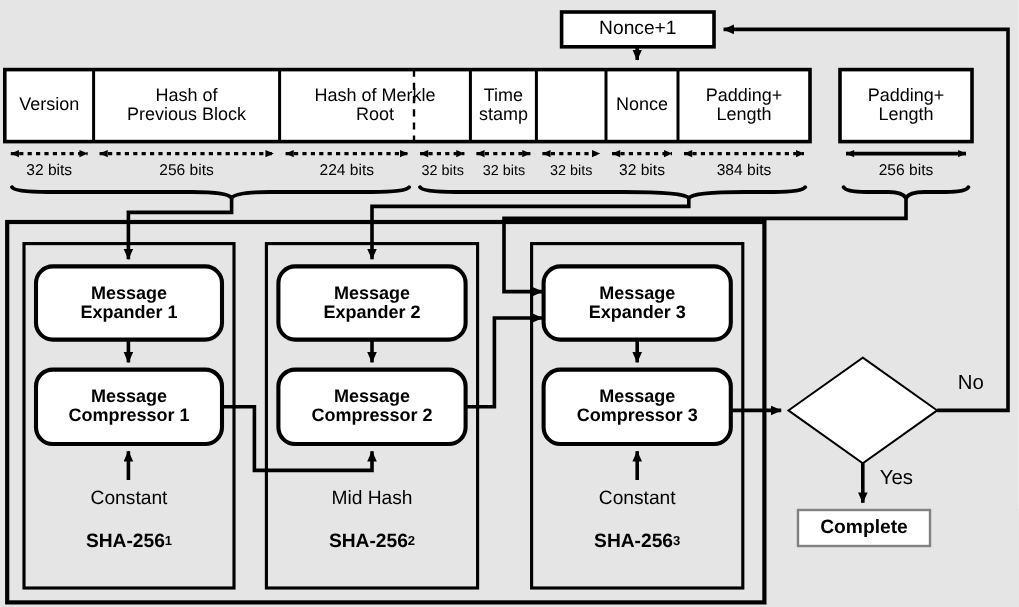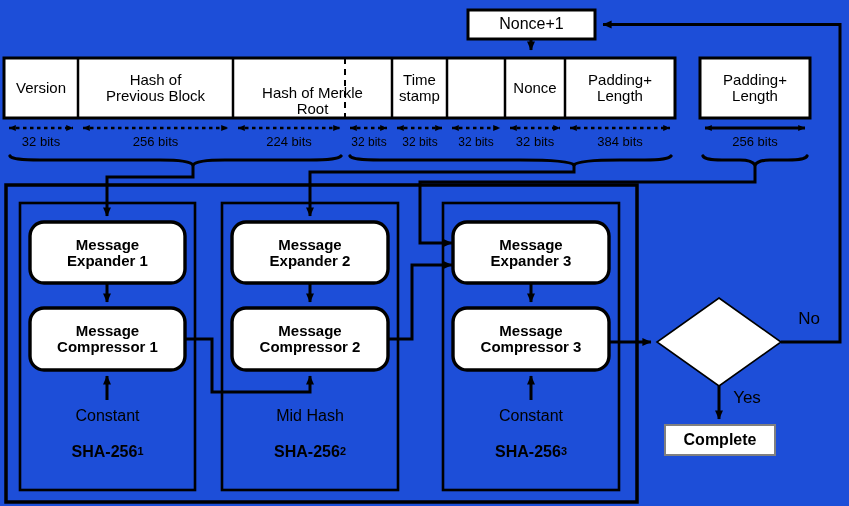--- a/index.html
+++ b/index.html
@@ -1,17 +1,17 @@
 <!DOCTYPE html>
 <html><head>
 <meta charset="utf-8">
 <style>
   html,body{margin:0;padding:0;background:#ffffff;}
   body{width:849px;height:506px;font-family:"Liberation Sans",sans-serif;}
-  #stage{position:relative;width:849px;height:506px;overflow:hidden;background:#1d4ed8;}
+  #stage{position:relative;width:849px;height:506px;overflow:hidden;background:#e5e5e5;}
   svg#diagram{position:absolute;left:0;top:0;width:849px;height:506px;}
   .lbl{position:absolute;display:flex;align-items:center;justify-content:center;
        text-align:center;line-height:1.05;color:#000;pointer-events:none;}
   .hdr-cell{font-size:15px;font-weight:400;}
   .bitlbl{font-size:13px;font-weight:400;}
   .bitlbl-sm{font-size:12px;font-weight:400;}
   .rbox{font-size:15px;font-weight:bold;}
   .shalbl{font-size:16px;font-weight:bold;}
   .plain{font-size:16px;font-weight:400;}
   .diamondtxt{font-size:15px;font-weight:bold;}
@@ -113,21 +113,21 @@
     <path d="M719,386 L719,419" fill="none" stroke="#000" stroke-width="3" marker-end="url(#ah)"></path>
 
     <rect x="665" y="425" width="110" height="30" fill="#fff" stroke="#808080" stroke-width="2"></rect>
   </svg>
 
   <div class="lbl noncetxt" style="left:468px;top:10px;width:127px;height:29px;">Nonce+1</div>
 
   <div class="lbl hdr-cell" style="left:4px;top:58px;width:74px;height:60px;">Version</div>
   <div class="lbl hdr-cell" style="left:78px;top:58px;width:155px;height:60px;white-space:pre-line;">Hash of
 Previous Block</div>
-  <div class="lbl hdr-cell" style="left:233px;top:58px;width:159px;height:60px;white-space:pre-line;margin-top:13px;">Hash of Merkle
+  <div class="lbl hdr-cell" style="left:233px;top:58px;width:159px;height:60px;white-space:pre-line;">Hash of Merkle
 Root</div>
   <div class="lbl hdr-cell" style="left:392px;top:58px;width:55px;height:60px;white-space:pre-line;">Time
 stamp</div>
   <div class="lbl hdr-cell" style="left:505px;top:58px;width:60px;height:60px;">Nonce</div>
   <div class="lbl hdr-cell" style="left:565px;top:58px;width:110px;height:60px;white-space:pre-line;">Padding+
 Length</div>
 
   <div class="lbl hdr-cell" style="left:700px;top:58px;width:110px;height:60px;white-space:pre-line;">Padding+
 Length</div>
 

